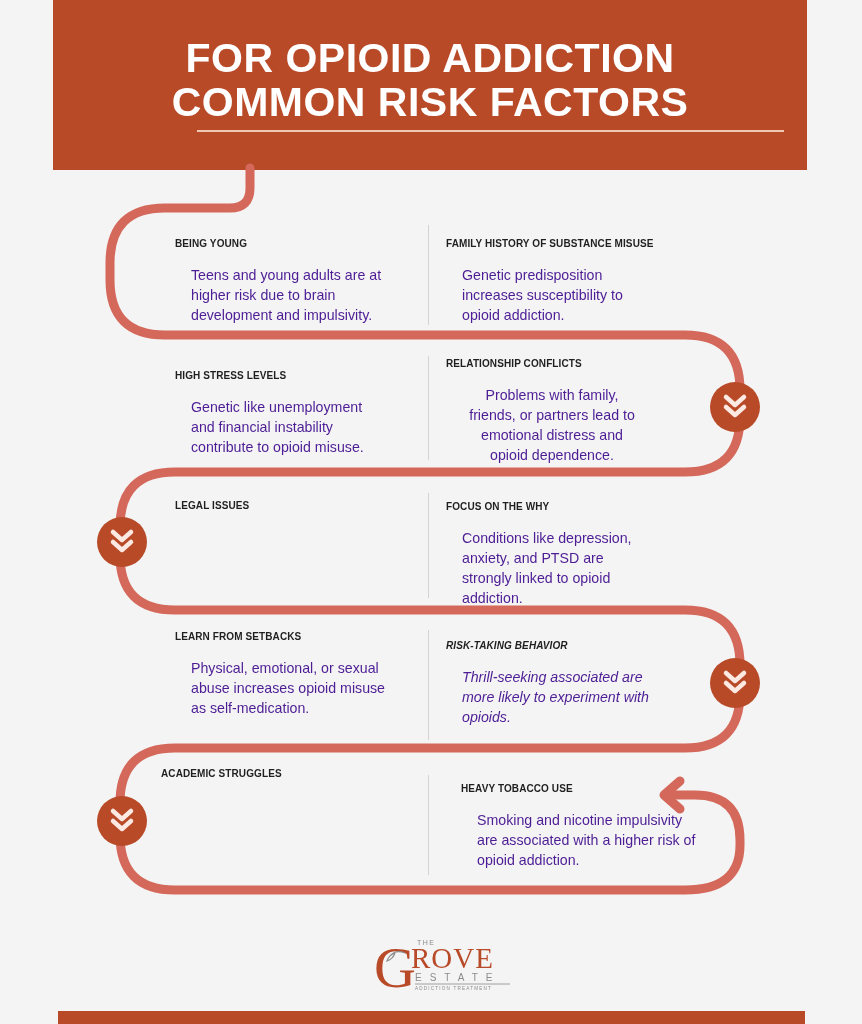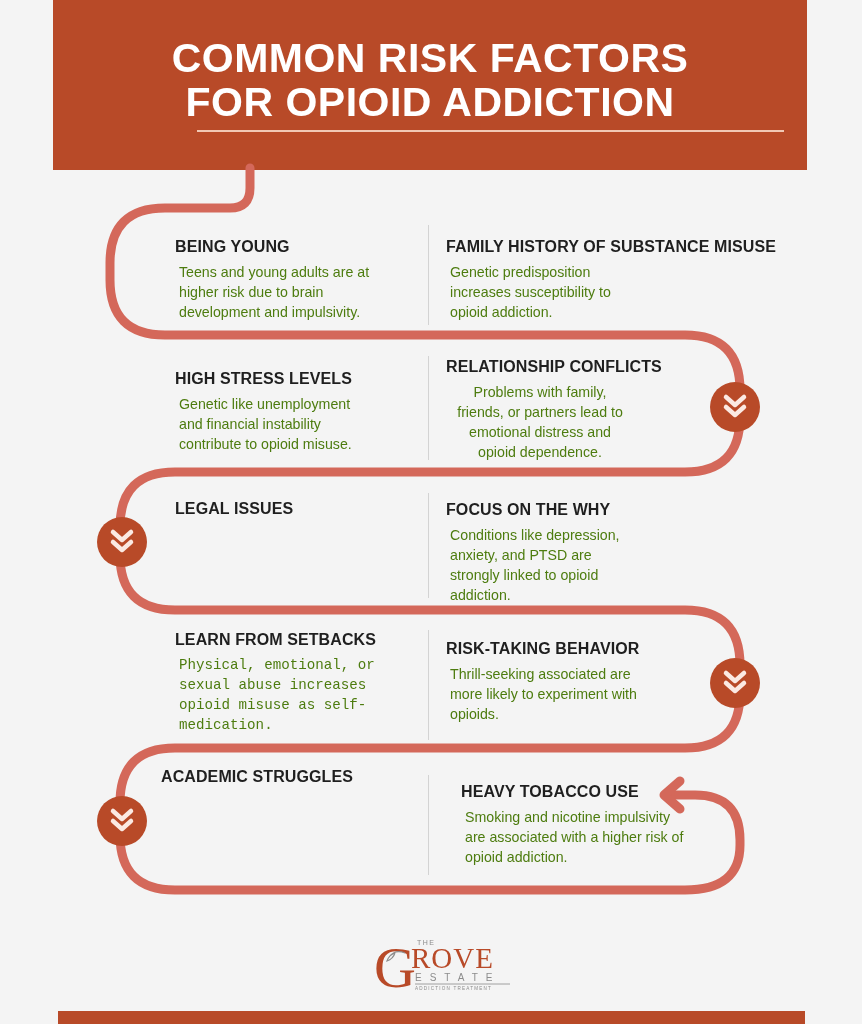--- a/index.html
+++ b/index.html
@@ -20,45 +20,45 @@
     font-weight: 700; font-size: 41px; line-height: 44px; letter-spacing: 0.5px;
   }
   .divider {
     position: absolute; left: 144px; top: 130px; width: 587px; height: 2px;
     background: #F1C8B4;
   }
   svg.path-layer { position: absolute; left: 0; top: 0; width: 862px; height: 1024px; }
 
   .item { position: absolute; width: 235px; }
   .item h3 {
-    margin: 0 0 6px 0; font-size: 16px; font-weight: 700; letter-spacing: 0.1px;
+    margin: 0 0 6px 0; font-size: 10px; font-weight: 700; letter-spacing: 0.1px;
     color: #1F1F1F; text-transform: uppercase; white-space: nowrap;
   }
-  .item p { margin: 4px; font-size: 14.2px; line-height: 20px; color: #4d7c0f; }
+  .item p { margin: 16px; font-size: 14.2px; line-height: 20px; color: #4c1d95; }
 
   .vline { position: absolute; width: 1px; background: #D3D3D3; left: 428px; }
 
   .badge {
     position: absolute; width: 50px; height: 50px; border-radius: 50%;
     background: #B84A28;
   }
   .badge svg { position: absolute; left: 0; top: 0; }
 
   .logo { position: absolute; left: 371px; top: 935px; width: 142px; height: 60px; }
   .footer-bar {
     position: absolute; left: 58px; top: 1011px; width: 747px; height: 13px; background: #B84A28;
   }
 </style>
 </head>
 <body>
 
 <div class="header">
   <div class="title">
+    <div>FOR OPIOID ADDICTION</div>
     <div>COMMON RISK FACTORS</div>
-    <div>FOR OPIOID ADDICTION</div>
   </div>
   <div class="divider"></div>
 </div>
 
 <svg class="path-layer" viewBox="0 0 862 1024">
   <path d="M 250 168
            L 250 188 Q 250 208 230 208
            L 165 208 Q 110 208 110 263
            L 110 280 Q 110 335 165 335
            L 685 335 Q 740 335 740 390
@@ -99,23 +99,23 @@
 </div>
 <div class="item" style="left:175px;top:500px;">
   <h3>LEGAL ISSUES</h3>
 </div>
 <div class="item" style="left:446px;top:501px;">
   <h3>FOCUS ON THE WHY</h3>
   <p style="width:190px;">Conditions like depression, anxiety, and PTSD are strongly linked to opioid addiction.</p>
 </div>
 <div class="item" style="left:175px;top:631px;">
   <h3>LEARN FROM SETBACKS</h3>
-  <p style="width:205px;font-family:Liberation Mono, monospace;">Physical, emotional, or sexual abuse increases opioid misuse as self-medication.</p>
+  <p style="width:205px;">Physical, emotional, or sexual abuse increases opioid misuse as self-medication.</p>
 </div>
-<div class="item" style="left:446px;top:640px;">
+<div class="item" style="left:446px;top:640px;font-style:italic;">
   <h3>RISK-TAKING BEHAVIOR</h3>
   <p style="width:205px;">Thrill-seeking associated are more likely to experiment with opioids.</p>
 </div>
 <div class="item" style="left:161px;top:768px;">
   <h3>ACADEMIC STRUGGLES</h3>
 </div>
 <div class="item" style="left:461px;top:783px;">
   <h3>HEAVY TOBACCO USE</h3>
   <p style="width:225px;">Smoking and nicotine impulsivity are associated with a higher risk of opioid addiction.</p>
 </div>

